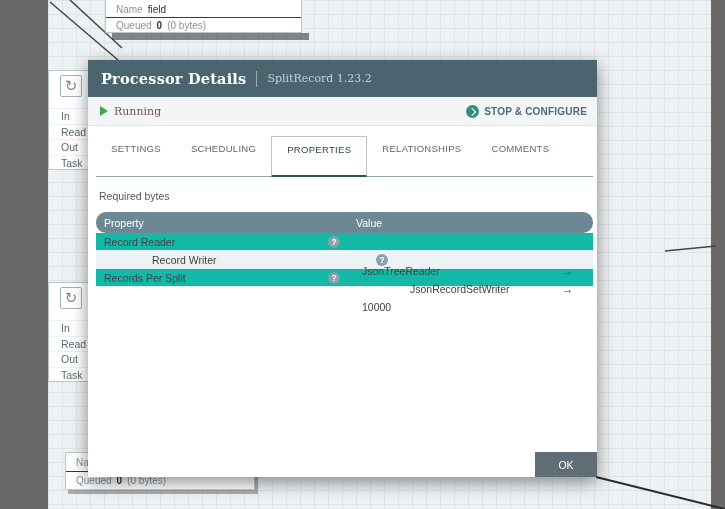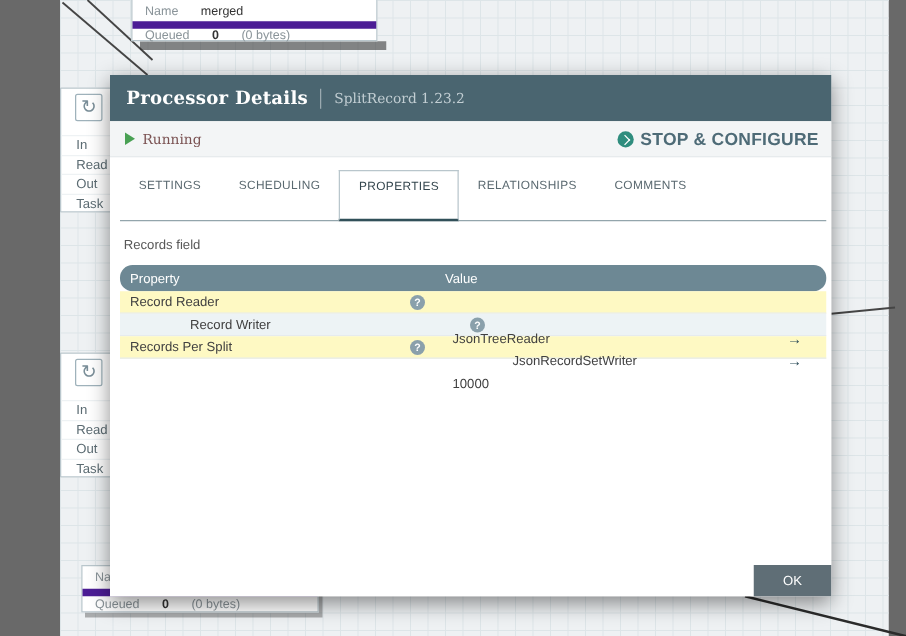--- a/index.html
+++ b/index.html
@@ -25,22 +25,22 @@
   
   .conn-label {
     position:absolute; background:#fff; border:1px solid #b9c6cc; z-index:3;
     font-size:10px; color:#333;
   }
   .conn-top { left:105px; top:-16px; width:197px; height:49px; padding-top:16px; }
   .conn-shadow { position:absolute; left:112px; top:33px; width:197px; height:7px;
     background:rgba(40,40,40,.55); z-index:2; }
   .conn-bottom { left:65px; top:452px; width:190px; height:38px;
     box-shadow:3px 4px 0 rgba(40,40,40,.35); }
-  .cl-row { height:16px; display:flex; align-items:center; padding:0 10px; gap:18px; }
-  .cl-row + .cl-row { border-top:6px solid #4c1d95; }
+  .cl-row { height:16px; display:flex; align-items:center; padding:0 10px; gap:5px; }
+  .cl-row + .cl-row { border-top:1px solid #4c1d95; }
   .cl-label { color:#8a9499; }
   .cl-value { color:#333; }
   .cl-count { color:#333; font-weight:bold; }
   .cl-size { color:#8a9499; }
   .conn-bottom .cl-row { height:18px; }
 
   
   .proc {
     position:absolute; left:48px; width:250px; height:100px;
     background:#fff; border:1px solid #b9c6cc; z-index:3;
@@ -53,21 +53,21 @@
     font-size:15px; line-height:20px; text-align:center;
   }
   .stats { position:absolute; left:0; right:0; top:37px; }
   .stat {
     height:15.5px; display:flex; align-items:center; padding-left:12px;
     font-size:10.5px; color:#5b6b72; border-top:1px solid #eef2f4;
   }
 
   
   .dialog {
-    position:absolute; left:88px; top:60px; width:577px; height:417px;
+    position:absolute; left:88px; top:60px; width:509px; height:417px;
     background:#fff; z-index:5; box-shadow:0 5px 16px rgba(0,0,0,.45);
   }
   .dlg-header {
     height:37px; background:#4a6570; display:flex; align-items:center;
     padding:0 13px; color:#fff;
   }
   .dlg-title { font-family:"DejaVu Serif", serif; font-size:14.5px; font-weight:bold; letter-spacing:.2px; }
   .title-divider { width:1px; height:16px; background:rgba(255,255,255,.45); margin:0 10px; }
   .dlg-subtitle { font-family:"DejaVu Serif", serif; font-size:11px; color:#c2ced3; }
 
@@ -80,38 +80,38 @@
     border-top:5px solid transparent; border-bottom:5px solid transparent;
     margin:0 6px 0 2px;
   }
   .status-text { font-size:11px; color:#7a5252; font-family:"DejaVu Serif", serif; }
   .stop-btn { margin-left:auto; display:flex; align-items:center; gap:5px; cursor:pointer; }
   .sc-icon { width:13px; height:13px; border-radius:50%; background:#2f8d7e; position:relative; }
   .sc-icon::after {
     content:""; position:absolute; left:3px; top:4px; width:5px; height:5px;
     border-top:1.5px solid #fff; border-right:1.5px solid #fff; transform:rotate(45deg);
   }
-  .stop-label { font-size:14px; font-weight:bold; color:#4e6b77; letter-spacing:.2px; }
+  .stop-label { font-size:10px; font-weight:bold; color:#4e6b77; letter-spacing:.2px; }
 
   .dlg-body { position:relative; height:351px; background:#fff; padding:8px 4px 0 8px; }
   .tabs { display:flex; border-bottom:1px solid #93a5ac; margin-top:2px; }
   .tab {
     font-size:9.5px; color:#5a6970; padding:7px 15px 6px; letter-spacing:.3px;
     cursor:pointer; white-space:nowrap;
   }
   .tab.active {
     border:1px solid #b9c6cc; border-bottom:2px solid #315059;
     background:#fff; margin-bottom:-1px; padding-bottom:20px; color:#33454d;
   }
   .required { font-size:10.5px; color:#585858; margin:13px 0 10px 3px; }
 
   .ptable { font-size:10.5px; }
   .thead, .trow { display:flex; align-items:stretch; }
   .thead { background:#6d8894; color:#fff; height:21px;border-radius:10px; }
-  .trow { height:18px; border-bottom:1px solid #e6ebee; color:#414141; background:#fef9c3; }
+  .trow { height:18px; border-bottom:1px solid #e6ebee; color:#414141; background:#14b8a6; }
   .trow.alt { background:#edf3f5;padding-left:48px; }
   .c { padding:0 8px; display:flex; align-items:center; }
   .c.prop { width:252px; justify-content:space-between; }
   .c.val  { flex:1; }
   .c.act  { width:57px; justify-content:center; }
   .trow .c.val, .trow .c.act { border-left:6px solid #c2410c;margin-top:38px; }
   .help {
     width:12px; height:12px; border-radius:50%; background:#8aa0ab; color:#fff;
     font-size:8.5px; font-weight:bold; display:flex; align-items:center;
     justify-content:center; flex:none; cursor:pointer;
@@ -133,21 +133,21 @@
   <line x1="50" y1="2" x2="118" y2="60" stroke="#454545" stroke-width="1.5"></line>
   <line x1="70" y1="0" x2="122" y2="48" stroke="#454545" stroke-width="1.5"></line>
   <line x1="665" y1="251" x2="716" y2="246" stroke="#454545" stroke-width="1.5"></line>
   <line x1="596" y1="477" x2="725" y2="509" stroke="#2b2b2b" stroke-width="2"></line>
 </svg>
 
 <div class="conn-shadow"></div>
 <div class="conn-label conn-top">
   <div class="cl-row">
     <span class="cl-label">Name</span>
-    <span class="cl-value">merged</span>
+    <span class="cl-value">field</span>
   </div>
   <div class="cl-row">
     <span class="cl-label">Queued</span>
     <span class="cl-count">0</span>
     <span class="cl-size">(0 bytes)</span>
   </div>
 </div>
 
 <div class="proc proc-1">
   <span class="picon">↻</span>
@@ -200,21 +200,21 @@
   <div class="dlg-body">
 
     <div class="tabs">
       <span class="tab">SETTINGS</span>
       <span class="tab">SCHEDULING</span>
       <span class="tab active">PROPERTIES</span>
       <span class="tab">RELATIONSHIPS</span>
       <span class="tab">COMMENTS</span>
     </div>
 
-    <div class="required">Records field</div>
+    <div class="required">Required bytes</div>
 
     <div class="ptable">
       <div class="thead">
         <div class="c prop">Property</div>
         <div class="c val">Value</div>
         <div class="c act"></div>
       </div>
 
       <div class="trow">
         <div class="c prop">

